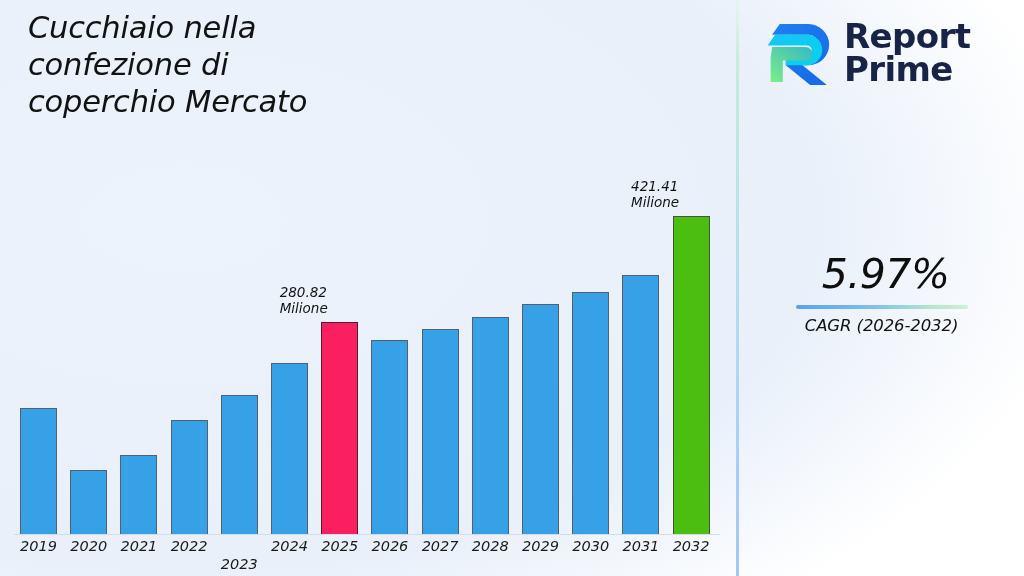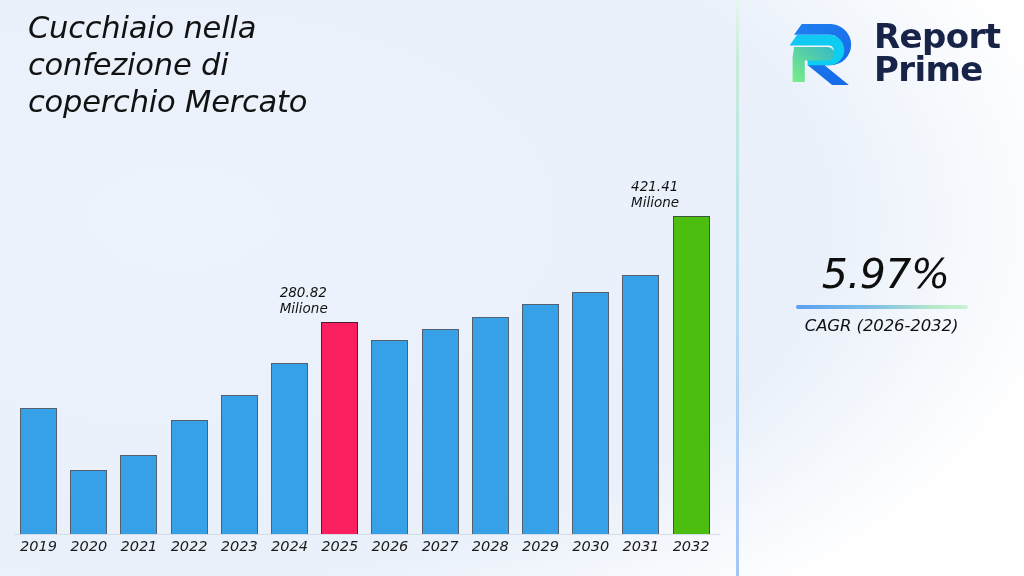--- a/index.html
+++ b/index.html
@@ -116,25 +116,25 @@
   #right-panel {
     position: absolute;
     left: 739px;
     top: 0;
     width: 285px;
     height: 576px;
   }
 
   #brand-logo {
     position: absolute;
-    left: 46px;
+    left: 24px;
     top: 14px;
     display: flex;
     align-items: center;
-    gap: 13px;
+    gap: 5px;
   }
 
   #logo-mark { width: 76px; height: 78px; display: block; }
 
   #logo-wordmark {
     font-size: 34px;
     line-height: 33px;
     font-weight: 700;
     color: #172347;
     letter-spacing: -0.6px;
@@ -191,21 +191,21 @@
 
     <div class="bar blue" style="left: 20px; width: 37px; height: 126.44px; top: 407.56px;"></div>
         <div class="tick-label" style="left: 8.5px; width: 60px;">2019</div>
         <div class="bar blue" style="left: 70.2px; width: 37px; height: 64.0511px; top: 469.949px;"></div>
         <div class="tick-label" style="left: 58.7px; width: 60px;">2020</div>
         <div class="bar blue" style="left: 120.4px; width: 37px; height: 78.6287px; top: 455.371px;"></div>
         <div class="tick-label" style="left: 108.9px; width: 60px;">2021</div>
         <div class="bar blue" style="left: 170.6px; width: 37px; height: 113.524px; top: 420.476px;"></div>
         <div class="tick-label" style="left: 159.1px; width: 60px;">2022</div>
         <div class="bar blue" style="left: 220.8px; width: 37px; height: 138.677px; top: 395.323px;"></div>
-        <div class="tick-label" style="left: 209.3px; width: 60px;">2023</div>
+        <div class="tick-label" style="left: 209.3px; width: 60px; margin-top: 18px;">2023</div>
         <div class="bar blue" style="left: 271px; width: 37px; height: 171.457px; top: 362.543px;"></div>
         <div class="tick-label" style="left: 259.5px; width: 60px;">2024</div>
         <div class="bar pink" style="left: 321.2px; width: 37px; height: 212.109px; top: 321.891px;"></div>
         <div class="bar-label" style="left: 279.7px; width: 120px; top: 283.891px;">280.82
 Milione</div>
         <div class="tick-label" style="left: 309.7px; width: 60px;">2025</div>
         <div class="bar blue" style="left: 371.4px; width: 37px; height: 194.117px; top: 339.883px;"></div>
         <div class="tick-label" style="left: 359.9px; width: 60px;">2026</div>
         <div class="bar blue" style="left: 421.6px; width: 37px; height: 204.691px; top: 329.309px;"></div>
         <div class="tick-label" style="left: 410.1px; width: 60px;">2027</div>

